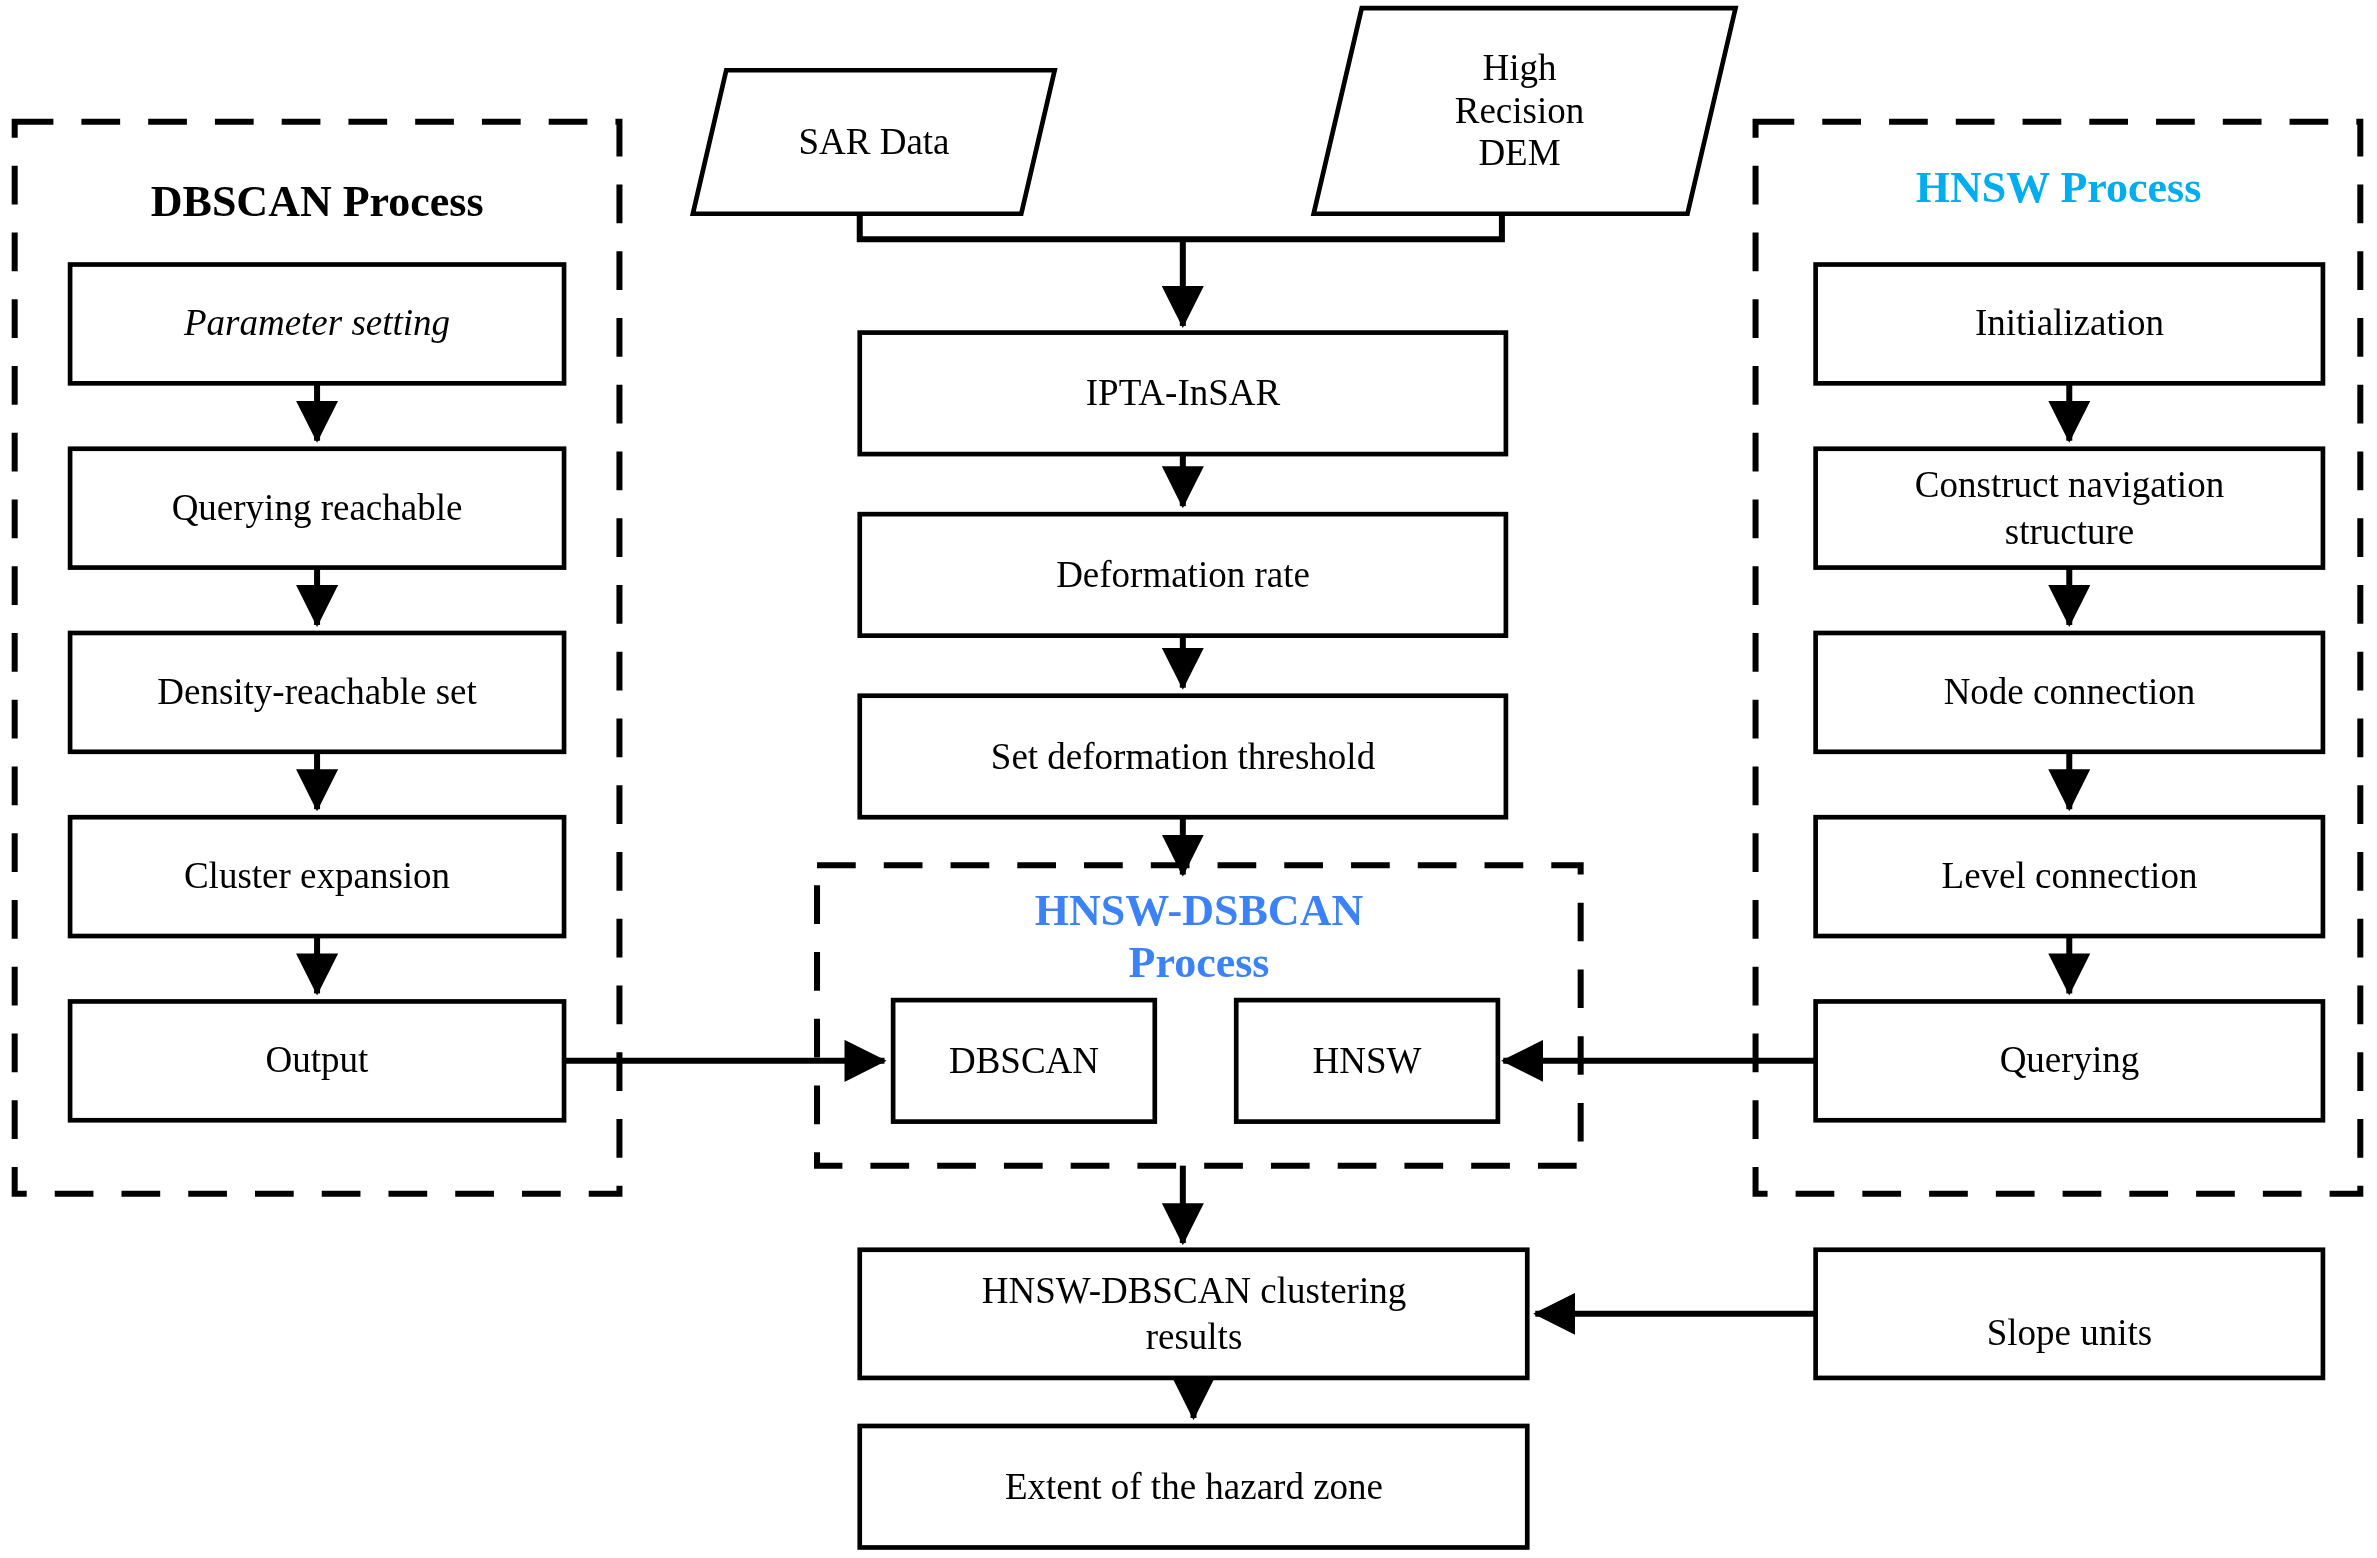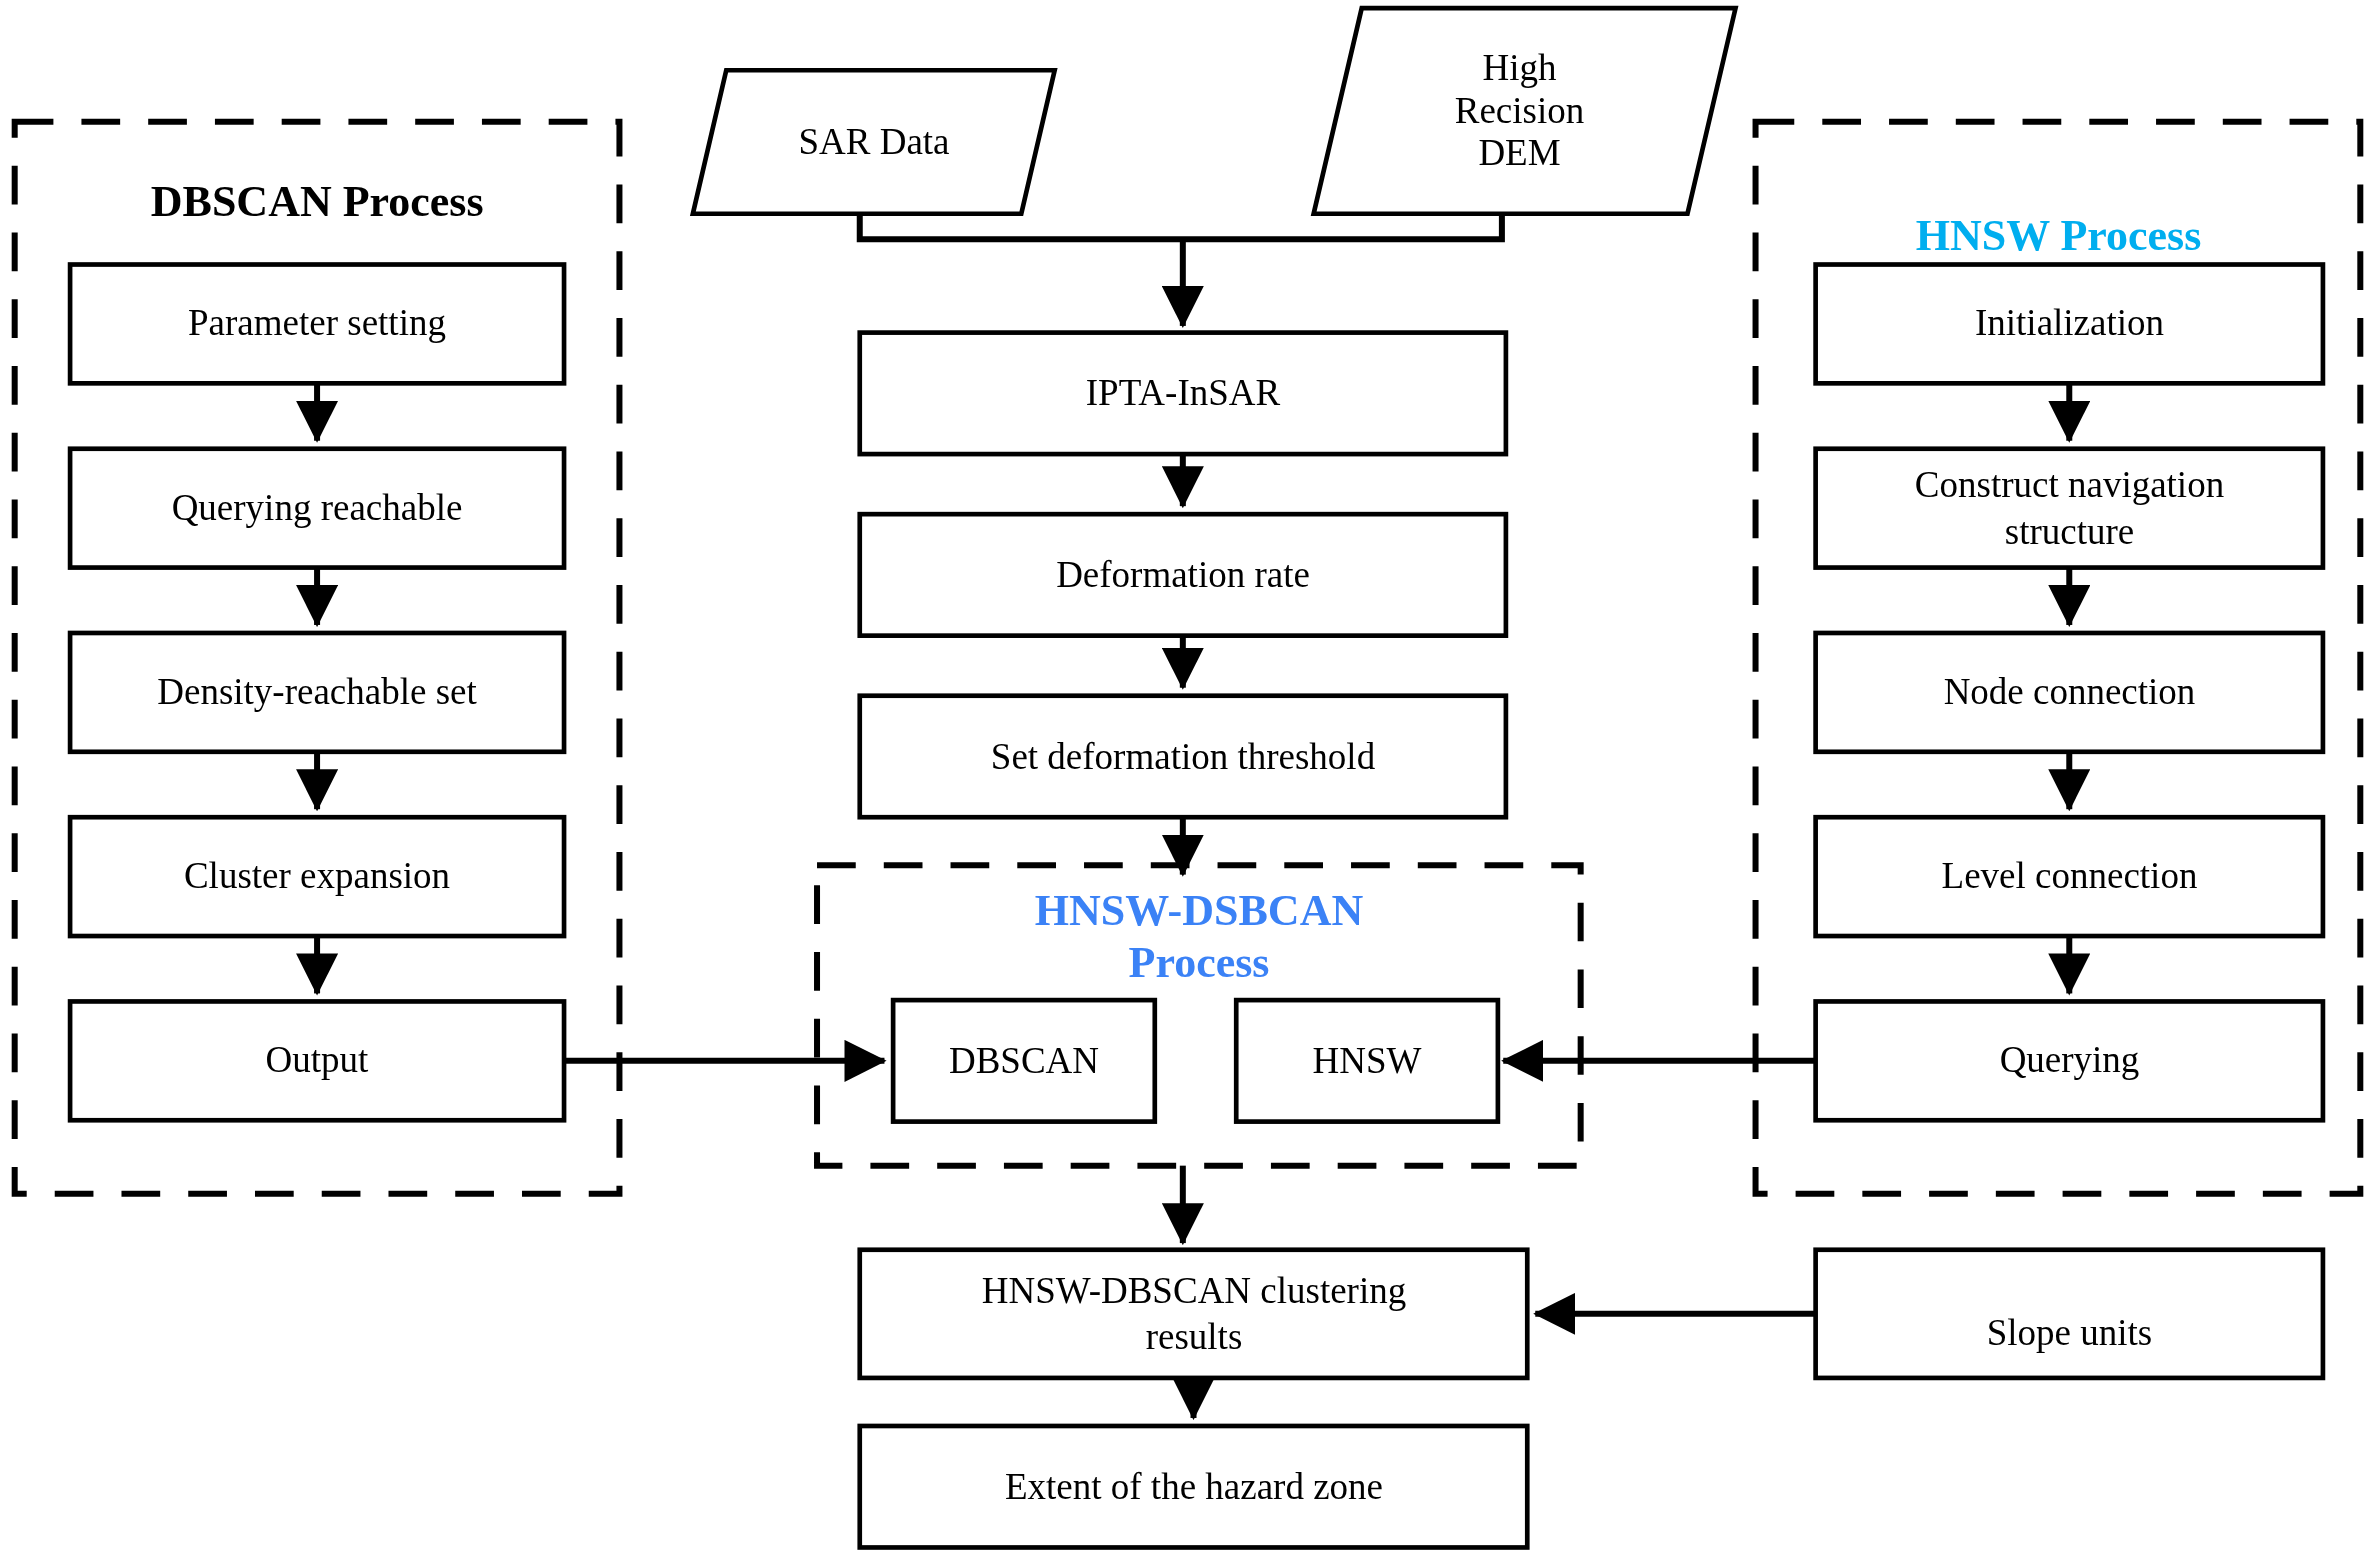--- a/index.html
+++ b/index.html
@@ -85,26 +85,26 @@
     <line x1="3100" y1="574" x2="3100" y2="660" stroke="#000" stroke-width="9" marker-end="url(#arrowhead)"></line>
     <line x1="3100" y1="850" x2="3100" y2="936" stroke="#000" stroke-width="9" marker-end="url(#arrowhead)"></line>
     <line x1="3100" y1="1126" x2="3100" y2="1212" stroke="#000" stroke-width="9" marker-end="url(#arrowhead)"></line>
     <line x1="3100" y1="1402" x2="3100" y2="1488" stroke="#000" stroke-width="9" marker-end="url(#arrowhead)"></line>
 
     <line x1="2720" y1="1589" x2="2252" y2="1589" stroke="#000" stroke-width="9" marker-end="url(#arrowhead)"></line>
   </svg>
 
   <div class="group-title" style="left:14.7px; top:176px; width:605px; color:#000000;">DBSCAN Process</div>
 
-  <div class="group-title" style="left:1756px; top:162px; width:605px; color:#00AEEF;margin-top:48px;">HNSW Process</div>
+  <div class="group-title" style="left:1756px; top:162px; width:605px; color:#00AEEF;">HNSW Process</div>
 
   <div class="group-title" style="left:817px; top:885px; width:764px; color:#3b82f6; white-space:pre-line;">HNSW-DSBCAN
 Process</div>
 
-  <div class="node-label" style="left:70px; top:264px; width:494px; height:119px;">Parameter setting</div>
+  <div class="node-label" style="left:70px; top:264px; width:494px; height:119px;font-style:italic;">Parameter setting</div>
   <div class="node-label" style="left:70px; top:449px; width:494px; height:119px;">Querying reachable</div>
   <div class="node-label" style="left:70px; top:633px; width:494px; height:119px;">Density-reachable set</div>
   <div class="node-label" style="left:70px; top:817px; width:494px; height:119px;">Cluster expansion</div>
   <div class="node-label" style="left:70px; top:1001px; width:494px; height:119px;">Output</div>
 
   <div class="node-label" style="left:693px; top:70px; width:362px; height:144px;">SAR Data</div>
   <div class="node-label" style="left:1329px; top:8px; width:381px; height:206px; line-height:1.15;">High
 Recision
 DEM</div>
 

